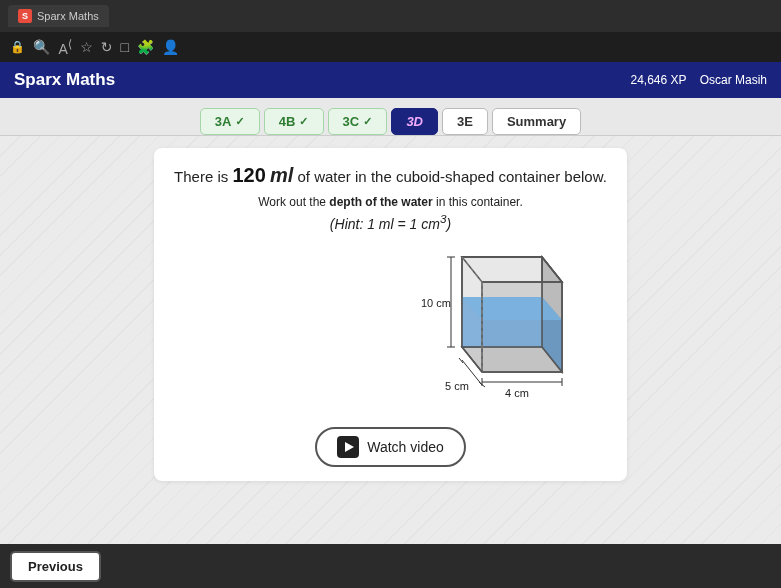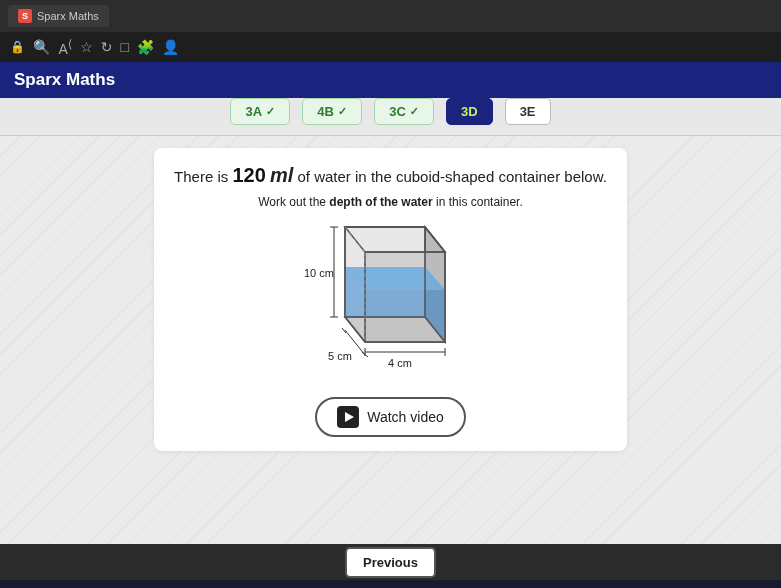--- a/index.html
+++ b/index.html
@@ -83,45 +83,46 @@
     .user-info {
       color: white;
       font-size: 12px;
     }
 
     
     .tabs-row {
       background: #e8e8e8;
       height: 38px;
       display: flex;
-      align-items: flex-start;
+      align-items: flex-end;
       justify-content: center;
-      gap: 12px;
+      gap: 4px;
       padding: 0 10px;
       border-bottom: 1px solid #ccc;
     }
     .tab-item {
       padding: 5px 14px;
       border-radius: 5px;
       font-size: 13px;
       font-weight: 600;
       cursor: pointer;
       display: flex;
       align-items: center;
       gap: 4px;
     }
     .tab-done {
       background: #e8f5e9;
       color: #2e7d32;
       border: 1.5px solid #a5d6a7;
     }
     .tab-active {
       background: #1a237e;
-      color: #bef264;
+      color: #f0abfc;
       border: 1.5px solid #1a237e;
+      font-style: italic;
     }
     .tab-inactive {
       background: white;
       color: #333;
       border: 1.5px solid #bbb;
     }
     .check-mark { color: #2e7d32; font-size: 11px; }
 
     .question-area {
       background: white;
@@ -168,21 +169,21 @@
       font-size: 14px;
       color: #222;
       text-align: center;
       margin-bottom: 10px;
       font-style: italic;
     }
 
     
     .diagram-container {
       display: flex;
-      justify-content: center;
+      justify-content: flex-end;
       margin-bottom: 10px;
       position: relative;
     }
 
     .cuboid-svg {
       display: block;
     }
 
     
     .watch-video-btn {
@@ -212,25 +213,25 @@
       width: 0; height: 0;
       border-top: 5px solid transparent;
       border-bottom: 5px solid transparent;
       border-left: 9px solid white;
       margin-left: 2px;
     }
 
     
     .bottom-bar {
       background: #2b2b2b;
-      height: 36px;
+      height: 44px;
       display: flex;
       align-items: center;
       padding: 0 10px;
-      justify-content: center;
+      justify-content: flex-start;
     }
     .prev-btn {
       background: white;
       border: 2px solid #555;
       border-radius: 5px;
       padding: 6px 16px;
       font-size: 13px;
       font-weight: 600;
       cursor: pointer;
       color: #222;
@@ -273,20 +274,25 @@
     <span>☆</span>
     <span>↻</span>
     <span>□</span>
     <span>🧩</span>
     <span>👤</span>
   </div>
 </div>
 
 <div class="app-header">
   <span class="app-title">Sparx Maths</span>
+  <div class="user-info">
+    <span>24,646 XP</span>
+    &nbsp;&nbsp;
+    <span>Oscar Masih</span>
+  </div>
 </div>
 
 <div class="tabs-row">
   <div class="tab-item tab-done">
     <span>3A</span>
     <span class="check-mark">✓</span>
   </div>
   <div class="tab-item tab-done">
     <span>4B</span>
     <span class="check-mark">✓</span>
@@ -294,34 +300,40 @@
   <div class="tab-item tab-done">
     <span>3C</span>
     <span class="check-mark">✓</span>
   </div>
   <div class="tab-item tab-active">
     <span>3D</span>
   </div>
   <div class="tab-item tab-inactive">
     <span>3E</span>
   </div>
+  <div class="tab-item tab-inactive">
+    <span>Summary</span>
+  </div>
 </div>
 
 <div class="content-wrapper">
   <div class="question-area">
 
     <div class="question-text">
       <span>There is </span><span class="highlight-num">120</span> <span class="highlight-unit">ml</span><span> of water in the cuboid-shaped container below.</span>
     </div>
 
     <div class="work-out-text">
       <span>Work out the </span><span class="bold-phrase">depth of the water</span><span> in this container.</span>
     </div>
 
 
+    <div class="hint-text">
+      (Hint: 1 ml = 1 cm<sup>3</sup>)
+    </div>
 
     <div class="diagram-container">
       <svg class="cuboid-svg" width="200" height="175" viewBox="0 0 200 175">
 
         <polygon points="55,15 135,15 155,40 75,40" fill="#ddd" stroke="#555" stroke-width="1.5"></polygon>
 
         <polygon points="135,15 155,40 155,130 135,105" fill="#bbb" stroke="#555" stroke-width="1.5"></polygon>
 
         <polygon points="55,15 135,15 135,105 55,105" fill="#e8e8e8" stroke="#555" stroke-width="1.5"></polygon>
 

